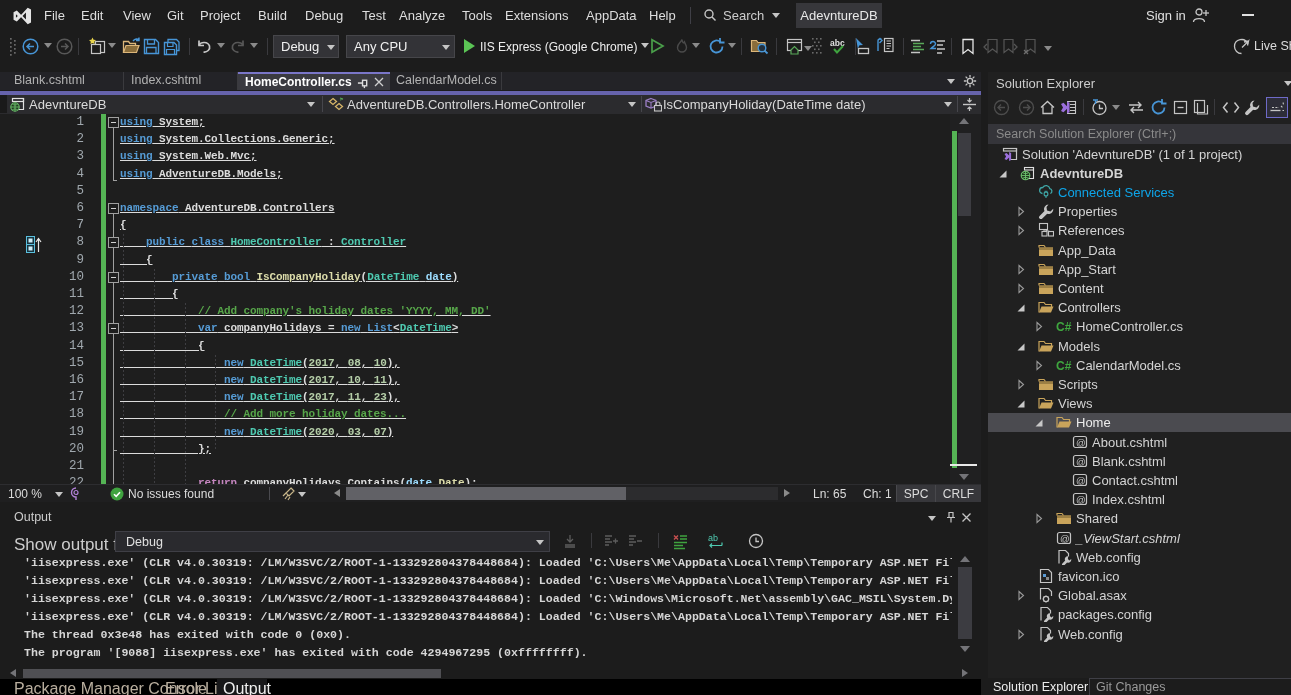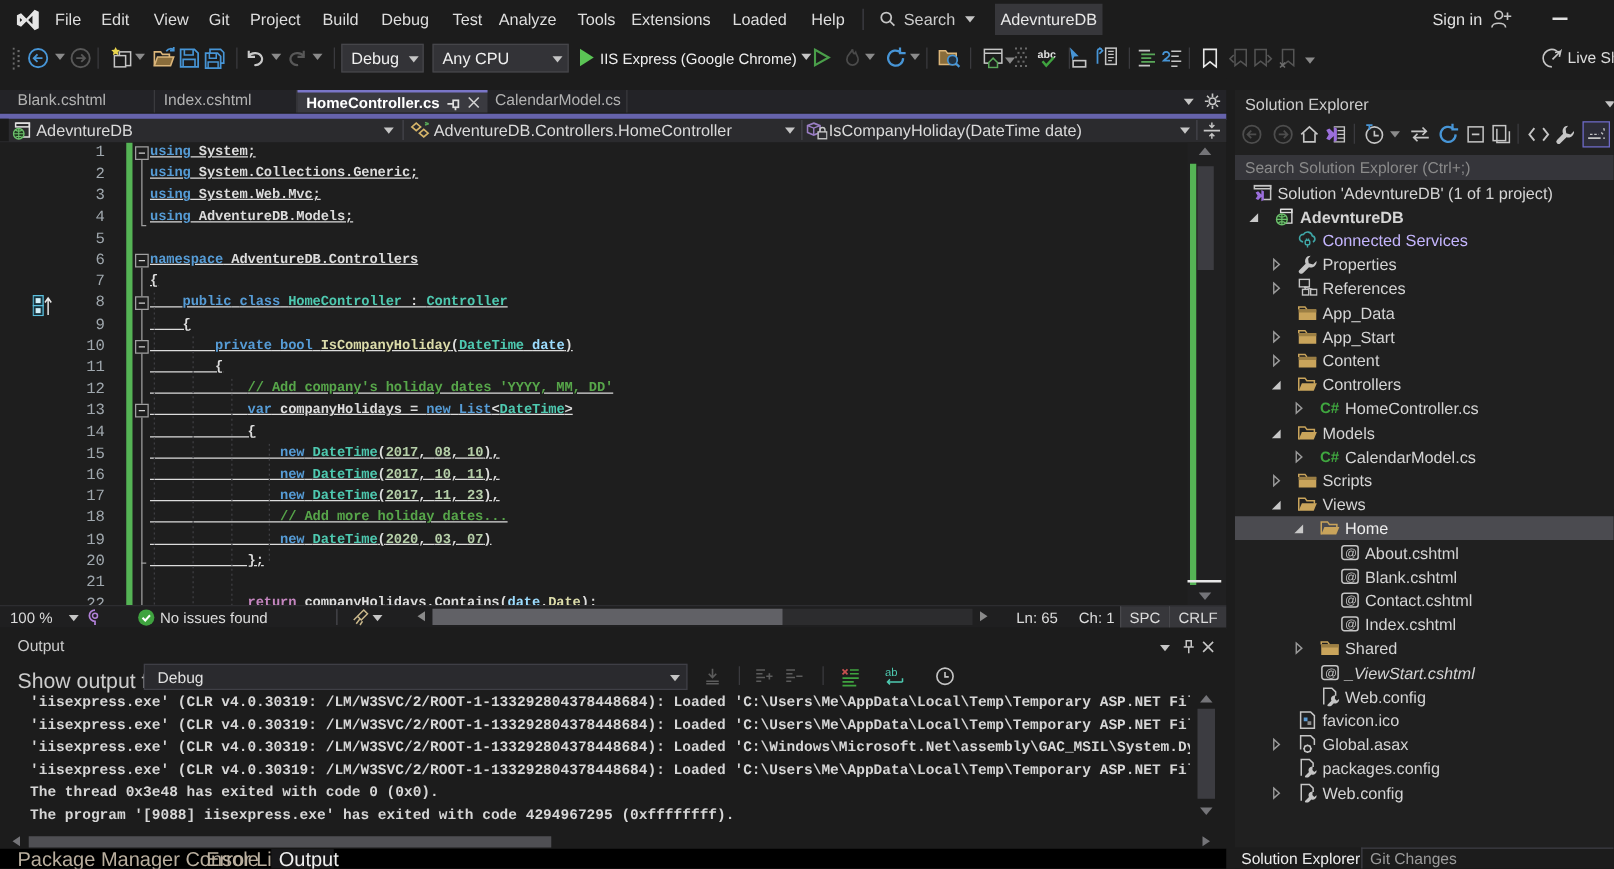--- a/index.html
+++ b/index.html
@@ -96,21 +96,21 @@
   <span class="menuitem" style="left:81px;">Edit</span>
   <span class="menuitem" style="left:123px;">View</span>
   <span class="menuitem" style="left:167px;">Git</span>
   <span class="menuitem" style="left:200px;">Project</span>
   <span class="menuitem" style="left:258px;">Build</span>
   <span class="menuitem" style="left:305px;">Debug</span>
   <span class="menuitem" style="left:362px;">Test</span>
   <span class="menuitem" style="left:399px;">Analyze</span>
   <span class="menuitem" style="left:462px;">Tools</span>
   <span class="menuitem" style="left:505px;">Extensions</span>
-  <span class="menuitem" style="left:586px;">Loaded</span>
+  <span class="menuitem" style="left:586px;">AppData</span>
   <span class="menuitem" style="left:649px;">Help</span>
   <div class="abs" style="left:690px;top:7px;width:1px;height:17px;background:#3f3f46;"></div>
   <svg class="abs" style="left:703px;top:8px;" width="14" height="14" viewBox="0 0 14 14">
     <circle cx="6" cy="6" r="4" fill="none" stroke="#c5c5c5" stroke-width="1.4"></circle>
     <line x1="9" y1="9" x2="12.5" y2="12.5" stroke="#c5c5c5" stroke-width="1.4"></line>
   </svg>
   <span class="menuitem" style="left:723px;color:#cccccc;">Search</span>
   <span class="caret abs" style="left:772px;top:13px;"></span>
   <div class="abs" style="left:796px;top:3px;width:86px;height:25px;background:#37373b;color:#e8e8e8;font-size:13px;text-align:center;line-height:25px;">AdevntureDB</div>
   <span class="menuitem" style="left:1146px;color:#e0e0e0;">Sign in</span>
@@ -590,21 +590,21 @@
         </svg>
     <svg class="abs" style="left:32px;top:1px;" width="16" height="16">
           <use href="#sym-proj"></use>
         </svg>
     <span class="tlabel" style="left:52px;color:#d4d4d4;font-weight:bold;">AdevntureDB</span>
   </div>
   <div class="trow" style="top:39.0px;">
     <svg class="abs" style="left:50px;top:1px;" width="16" height="16">
           <use href="#sym-conn"></use>
         </svg>
-    <span class="tlabel" style="left:70px;color:#c4b5fd;text-align:right;">Connected Services</span>
+    <span class="tlabel" style="left:70px;color:#0ea5e9;text-align:right;">Connected Services</span>
   </div>
   <div class="trow" style="top:58.2px;">
     <svg class="abs" style="left:28px;top:4px;" width="10" height="11" viewBox="0 0 10 11">
           <path d="M3,1.5 L7.5,5.5 L3,9.5 Z" fill="none" stroke="#9a9a9a" stroke-width="1.1"></path>
         </svg>
     <svg class="abs" style="left:50px;top:1px;" width="16" height="16">
           <use href="#sym-wrench"></use>
         </svg>
     <span class="tlabel" style="left:70px;color:#d4d4d4;">Properties</span>
   </div>

